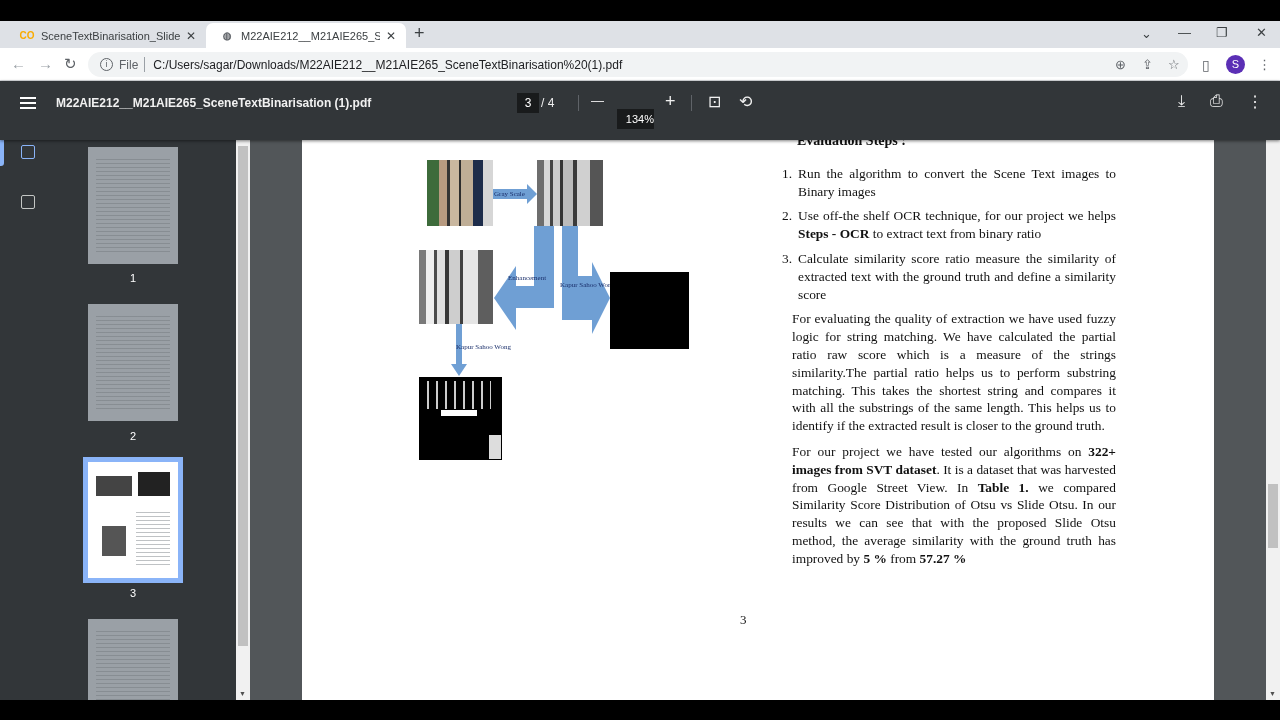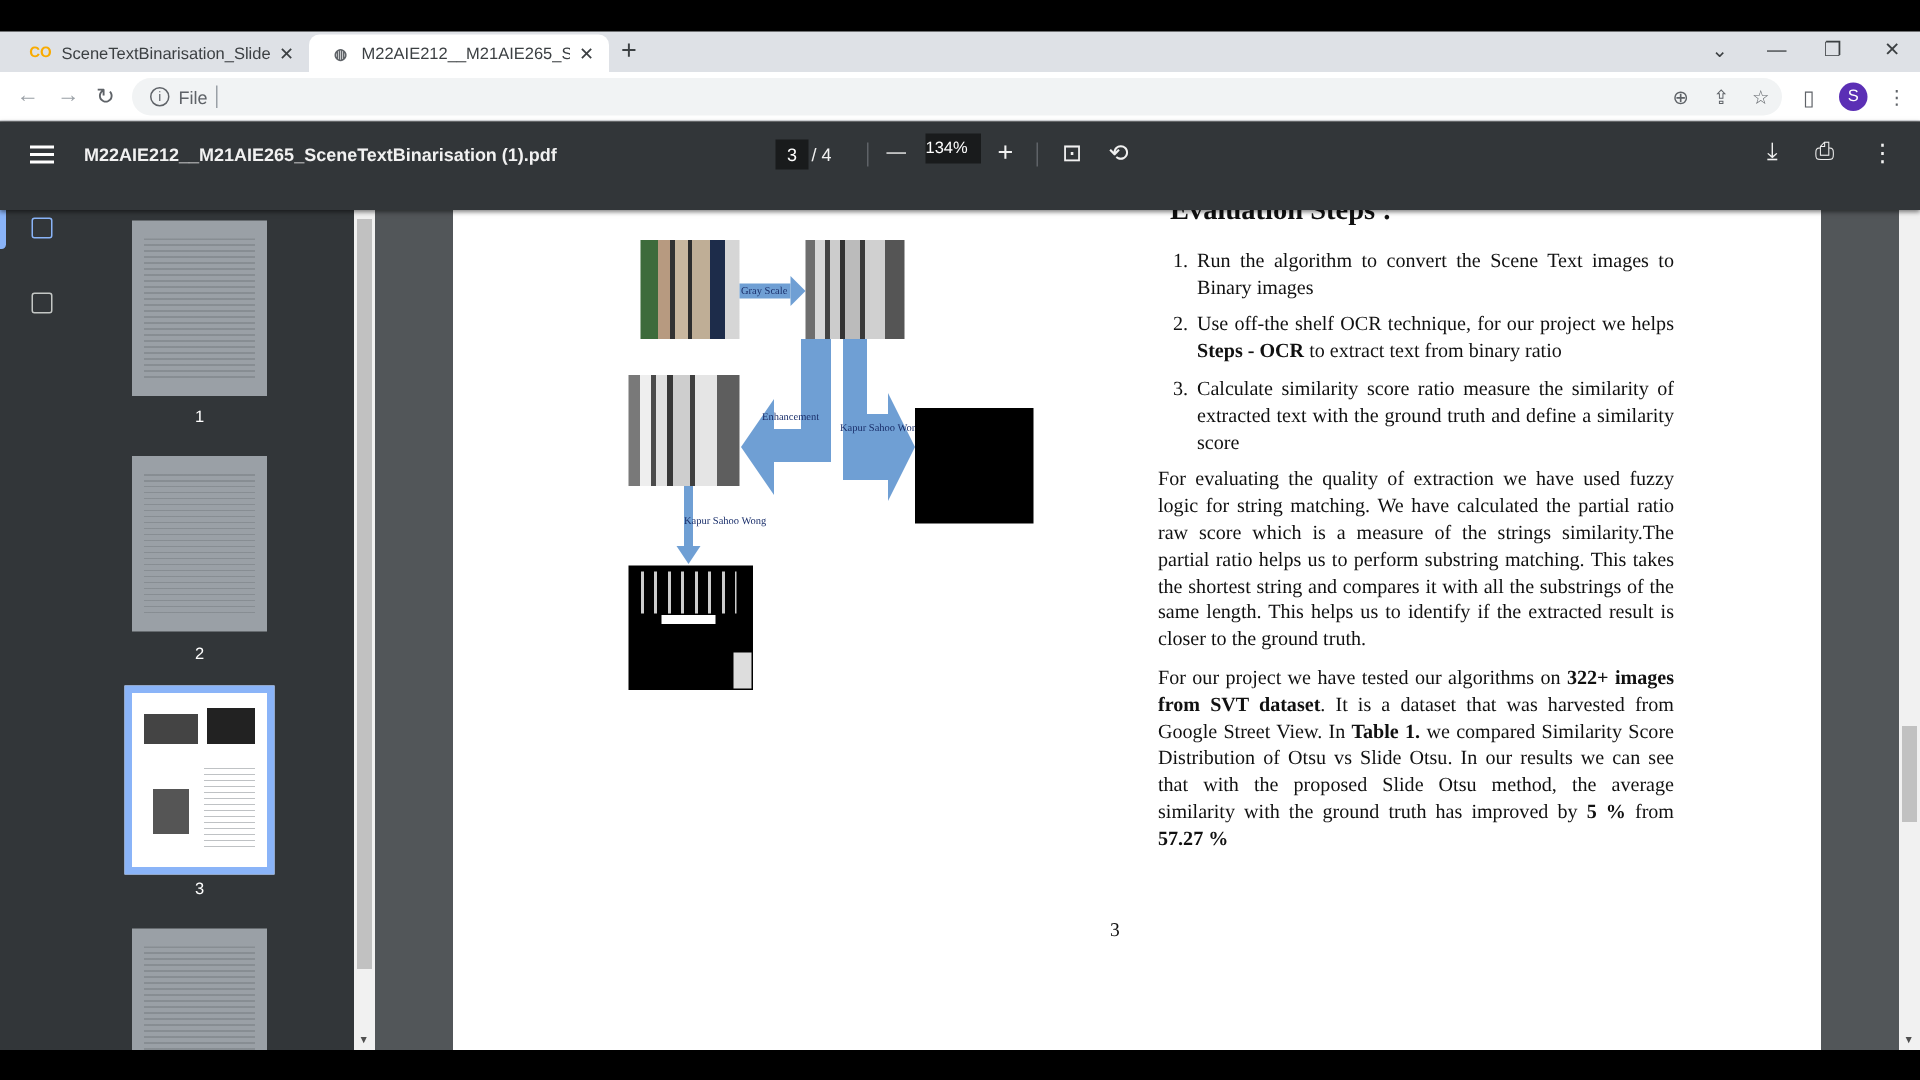--- a/index.html
+++ b/index.html
@@ -23,21 +23,21 @@
   .addr-icon { position: absolute; top: 9px; font-size: 13px; color: #5f6368; }
   .avatar { position: absolute; left: 1226px; top: 7px; width: 19px; height: 19px; border-radius: 50%; background: #5b2fb5; color: #fff; font-size: 11px; text-align: center; line-height: 19px; }
   .pdf-toolbar { position: absolute; left: 0; top: 81px; width: 1280px; height: 59px; background: #323639; color: #f1f1f1; box-shadow: 0 1px 3px rgba(0,0,0,.5); z-index: 2; }
   .hamburger { position: absolute; left: 20px; top: 16px; width: 16px; height: 12px; border-top: 2px solid #fff; border-bottom: 2px solid #fff; }
   .hamburger::after { content: ""; position: absolute; left: 0; top: 3px; width: 16px; height: 2px; background: #fff; }
   .pdf-title { position: absolute; left: 56px; top: 15px; font-size: 12px; font-weight: bold; color: #f1f1f1; }
   .page-box { position: absolute; left: 517px; top: 12px; width: 22px; height: 20px; background: #191b1c; color: #fff; font-size: 12px; text-align: center; line-height: 20px; }
   .page-total { position: absolute; left: 541px; top: 15px; font-size: 12px; color: #f1f1f1; }
   .tb-divider { position: absolute; top: 14px; width: 1px; height: 16px; background: #5f6368; }
   .tb-btn { position: absolute; top: 11px; font-size: 16px; color: #f1f1f1; }
-  .zoom-box { position: absolute; left: 617px; top: 8px; width: 37px; height: 20px; background: #191b1c; color: #fff; font-size: 11px; text-align: left; line-height: 20px; }
+  .zoom-box { position: absolute; left: 617px; top: 28px; width: 37px; height: 20px; background: #191b1c; color: #fff; font-size: 11px; text-align: right; line-height: 20px; }
   .sidebar { position: absolute; left: 0; top: 126px; width: 236px; height: 574px; background: #323639; }
   .side-marker { position: absolute; left: 0; top: 10px; width: 4px; height: 30px; background: #8ab4f8; border-radius: 0 3px 3px 0; }
   .side-icon { position: absolute; left: 21px; width: 14px; height: 14px; border: 1.5px solid #c4c7c5; border-radius: 2px; }
   .thumb { position: absolute; left: 88px; width: 90px; height: 117px; background: #9aa0a6; }
   .thumb.active { left: 83px; width: 100px; height: 126px; border: 5px solid #8ab4f8; background: #fff; }
   .thumb .lines { position: absolute; left: 8px; right: 8px; top: 12px; bottom: 10px; background: repeating-linear-gradient(#7f858a 0 1px, transparent 1px 4px); opacity: .7; }
   .thumb-num { position: absolute; width: 90px; left: 88px; text-align: center; color: #fff; font-size: 11px; }
   .sidebar-scroll { position: absolute; left: 236px; top: 126px; width: 14px; height: 574px; background: #f1f1f1; }
   .sidebar-scroll .thumbbar { position: absolute; left: 2px; top: 20px; width: 10px; height: 500px; background: #c1c1c1; }
   .viewer { position: absolute; left: 250px; top: 126px; width: 1016px; height: 574px; background: #525659; }
@@ -48,24 +48,24 @@
   .bottom-black { position: absolute; left: 0; top: 700px; width: 1280px; height: 20px; background: #000; }
   .img { position: absolute; }
   .photo { background: linear-gradient(90deg, #6e6e6e 0 10%, #d8d8d8 10% 20%, #444 20% 25%, #ccc 25% 35%, #333 35% 40%, #bbb 40% 55%, #3a3a3a 55% 60%, #d0d0d0 60% 80%, #555 80%); }
   .photo.color { background: linear-gradient(90deg, #3d6b3b 0 18%, #b79a80 18% 30%, #333 30% 35%, #c9b79f 35% 48%, #2d2d2d 48% 52%, #bfae96 52% 70%, #1d2c4a 70% 85%, #d6d6d6 85%); }
   .blackbox { background: #000; }
   .binary { background: #000; }
   .arrow-shape { position: absolute; background: #6f9fd4; }
   .arr-label { position: absolute; font-size: 7px; color: #1a2f6b; font-family: "Liberation Serif", serif; }
   .fig-caption { position: absolute; left: 82px; top: 362px; font-size: 12px; }
   .right-col { position: absolute; left: 470px; top: 6px; width: 344px; font-size: 13.4px; line-height: 17.8px; text-align: justify; }
-  .h-eval { font-weight: bold; font-size: 19px; margin-left: 8px; margin-bottom: 15px; }
+  .h-eval { font-weight: bold; font-size: 14px; margin-left: 25px; margin-bottom: 15px; }
   .step { display: flex; margin-bottom: 7px; }
   .step .num { width: 20px; flex: none; text-align: right; margin-right: 6px; }
-  .para { margin-bottom: 8px; }
+  .para { margin-left: 20px; margin-bottom: 8px; }
   .page-no { position: absolute; left: 438px; top: 486px; font-size: 13px; }
 </style>
 </head>
 <body>
 
 <div class="topbar-black"></div>
 
 <div class="tabstrip">
   <div class="tab inactive">
     <span class="favicon" style="color:#f9ab00;">CO</span>
@@ -85,20 +85,21 @@
 </div>
 
 <div class="addressbar">
   <span class="nav-btn" style="left:11px;color:#9aa0a6;">←</span>
   <span class="nav-btn" style="left:38px;color:#9aa0a6;">→</span>
   <span class="nav-btn" style="left:64px;">↻</span>
   <div class="omnibox">
     <span class="info">i</span>
     <span class="file-lbl">File</span>
     <span class="sep"></span>
+    <span>C:/Users/sagar/Downloads/M22AIE212__M21AIE265_SceneTextBinarisation%20(1).pdf</span>
   </div>
   <span class="addr-icon" style="left:1115px;">⊕</span>
   <span class="addr-icon" style="left:1142px;">⇪</span>
   <span class="addr-icon" style="left:1168px;">☆</span>
   <span class="addr-icon" style="left:1202px;font-size:14px;">▯</span>
   <span class="avatar">S</span>
   <span class="addr-icon" style="left:1258px;">⋮</span>
 </div>
 
 <div class="pdf-toolbar">

